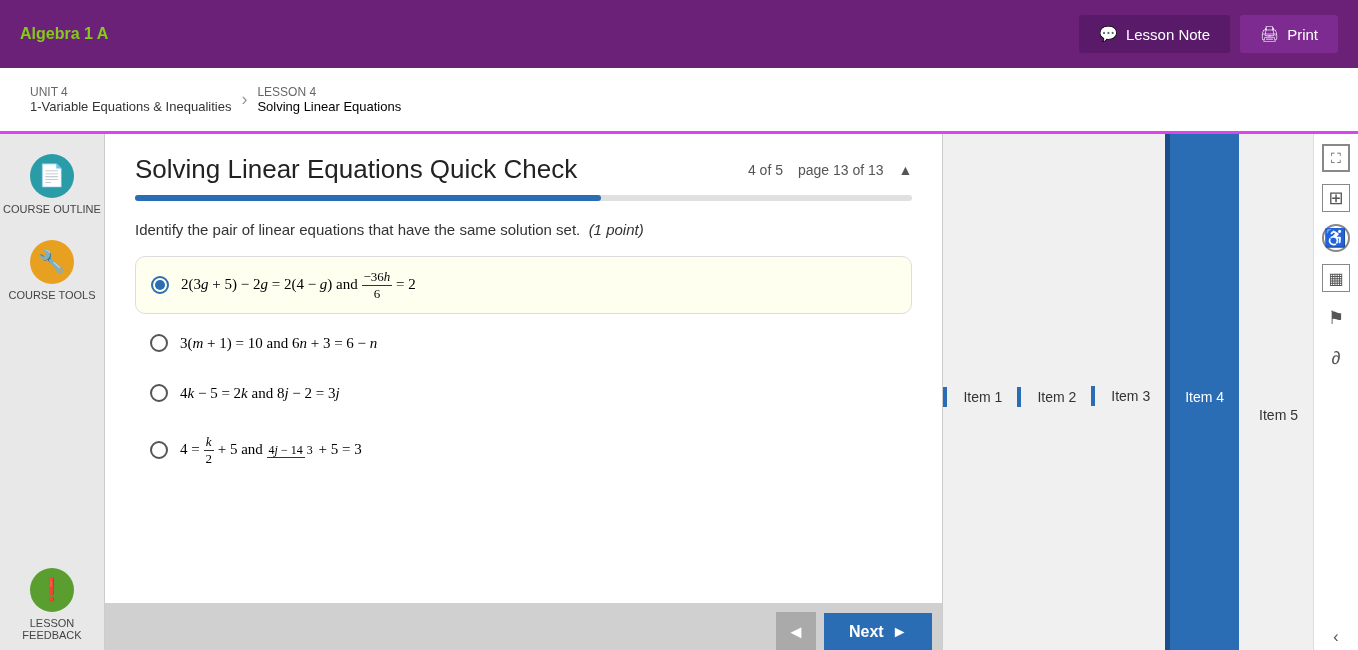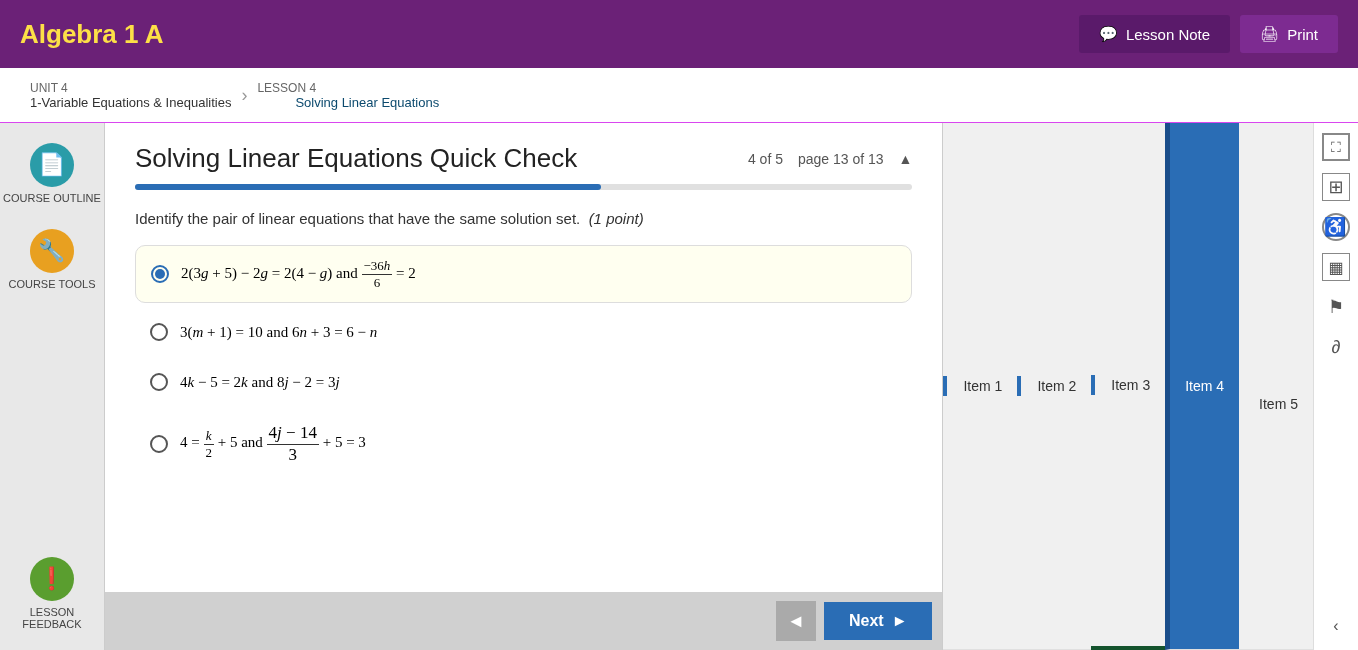--- a/index.html
+++ b/index.html
@@ -8,22 +8,22 @@
     
     .top-header {
       background: #6b2177;
       height: 68px;
       display: flex;
       align-items: center;
       justify-content: space-between;
       padding: 0 20px;
     }
     .app-title {
-      color: #fde047;
-      font-size: 26px;
+      color: #84cc16;
+      font-size: 16px;
       font-weight: bold;
     }
     .header-buttons {
       display: flex;
       gap: 10px;
     }
     .header-btn {
       background: #7d2b91;
       color: white;
       border: none;
@@ -35,40 +35,40 @@
       gap: 8px;
       border-radius: 3px;
     }
     .header-btn.active {
       background: #5a1a6a;
     }
 
     
     .breadcrumb-bar {
       background: white;
-      height: 55px;
+      height: 66px;
       display: flex;
       align-items: center;
       padding: 0 30px;
-      border-bottom: 1px solid #d946ef;
+      border-bottom: 3px solid #d946ef;
       justify-content: space-between;
     }
     .breadcrumb-left {
       display: flex;
       align-items: center;
       gap: 10px;
       font-size: 13px;
       color: #444;
     }
     .breadcrumb-unit { }
     .breadcrumb-unit .unit-label { color: #666; font-size: 12px; }
     .breadcrumb-unit .unit-name { color: #333; }
     .breadcrumb-arrow { color: #999; font-size: 18px; }
     .breadcrumb-lesson .lesson-label { color: #666; font-size: 12px; }
-    .breadcrumb-lesson .lesson-name { color: #0c4a6e; margin-left: 38px; }
+    .breadcrumb-lesson .lesson-name { color: #000000; }
     .mark-complete {
       display: flex;
       align-items: center;
       gap: 8px;
       font-size: 14px;
       color: #333;
       cursor: pointer;
     }
     .mark-complete-check {
       width: 28px;
@@ -393,21 +393,21 @@
 
       <div class="answer-option unselected">
         <div class="radio-btn"></div>
         <span style="font-family:'Times New Roman',serif;">
           4 = 
           <span style="display:inline-flex;flex-direction:column;align-items:center;vertical-align:middle;font-size:13px;line-height:1.2;">
             <span style="border-bottom:1px solid #333;padding:0 2px;"><i>k</i></span>
             <span style="padding:0 2px;">2</span>
           </span>
           + 5 and 
-          <span style="display:inline-flex;flex-direction:column;align-items:center;vertical-align:middle;font-size:17px;line-height:1.2;">
+          <span style="display:inline-flex;flex-direction:row;align-items:center;vertical-align:middle;font-size:12px;line-height:1.2;">
             <span style="border-bottom:1px solid #333;padding:0 2px;">4<i>j</i> − 14</span>
             <span style="padding:0 2px;">3</span>
           </span>
           + 5 = 3
         </span>
       </div>
     </div>
 
     <div class="bottom-bar">
       <button class="prev-btn">◄</button>

